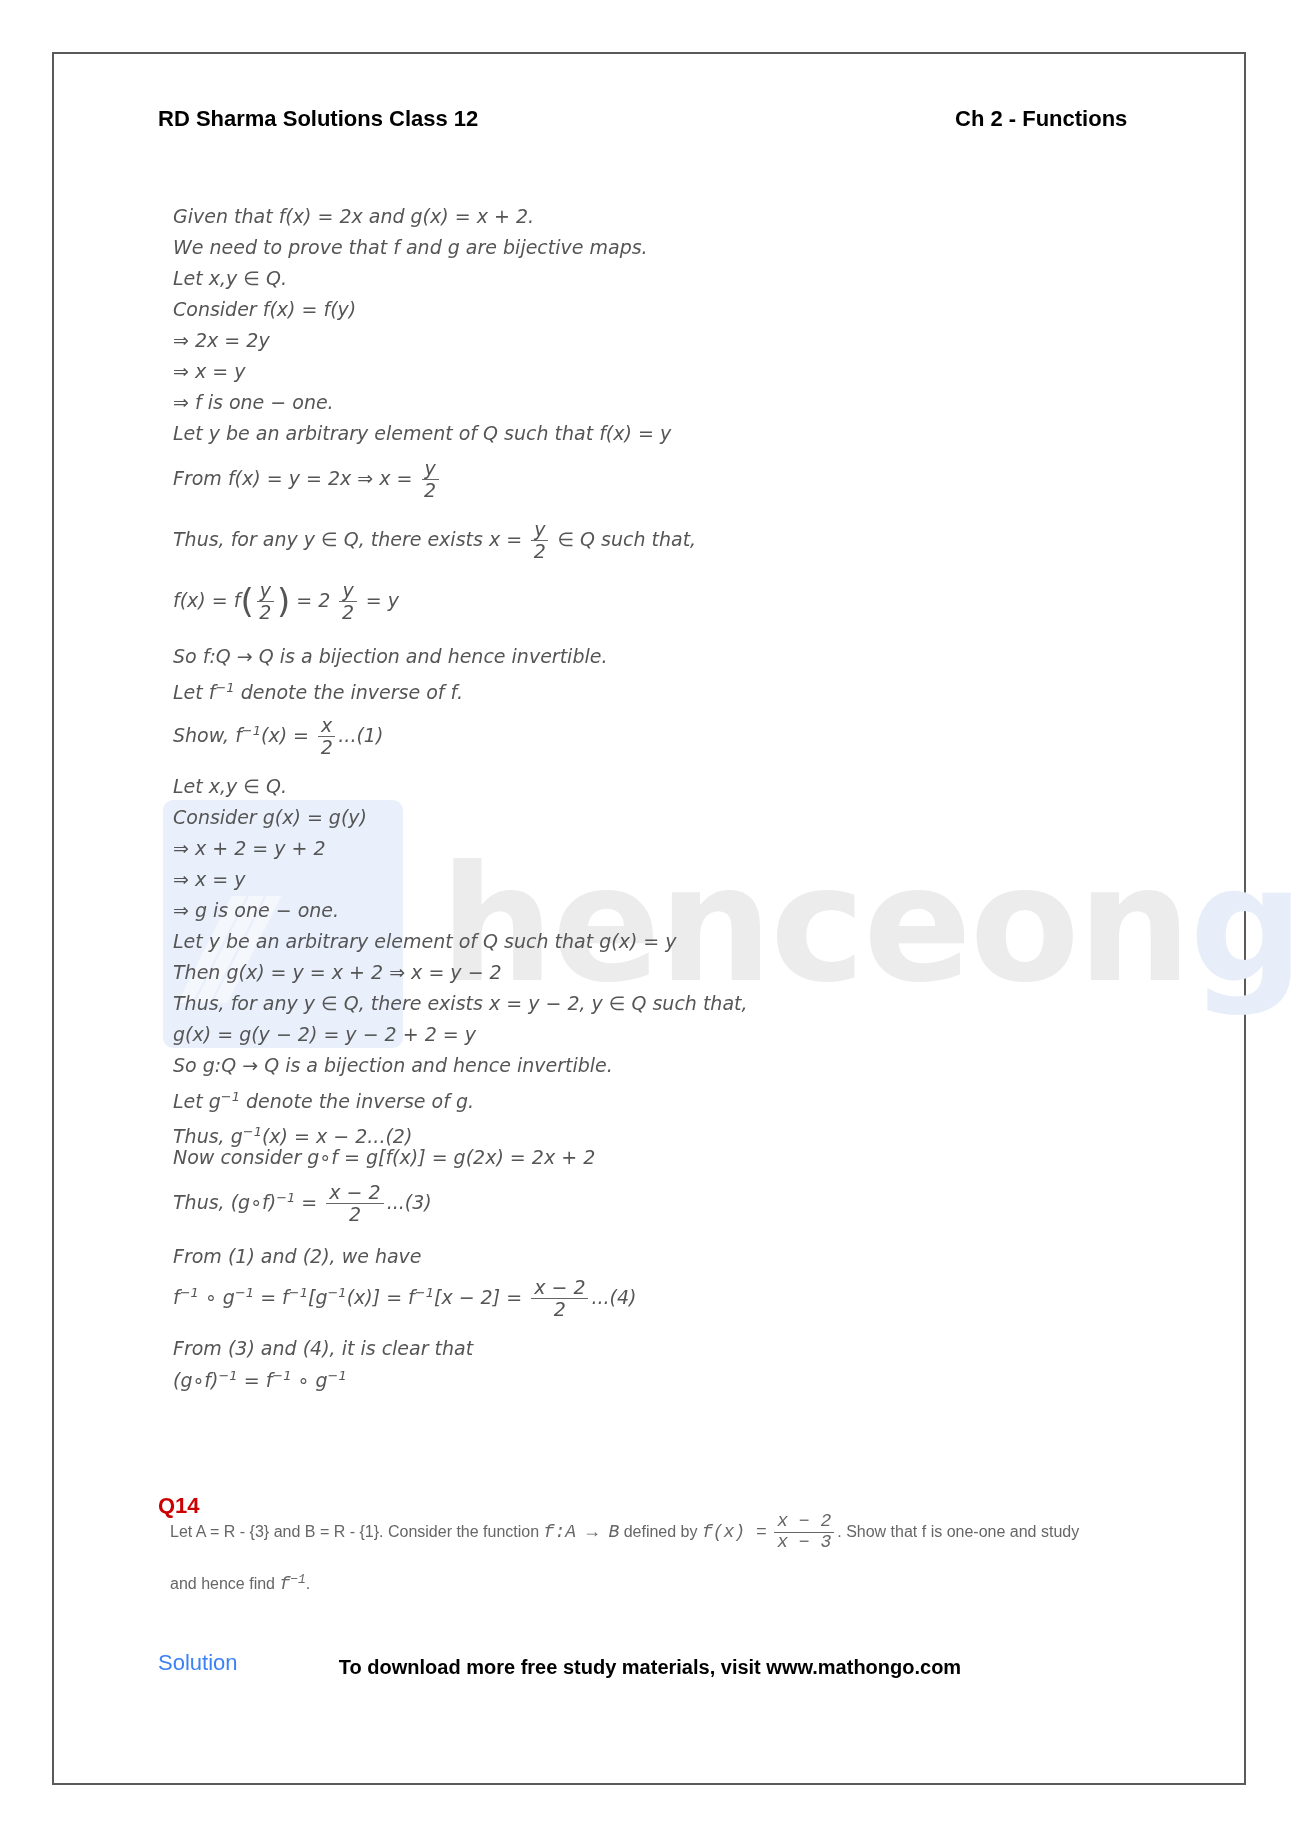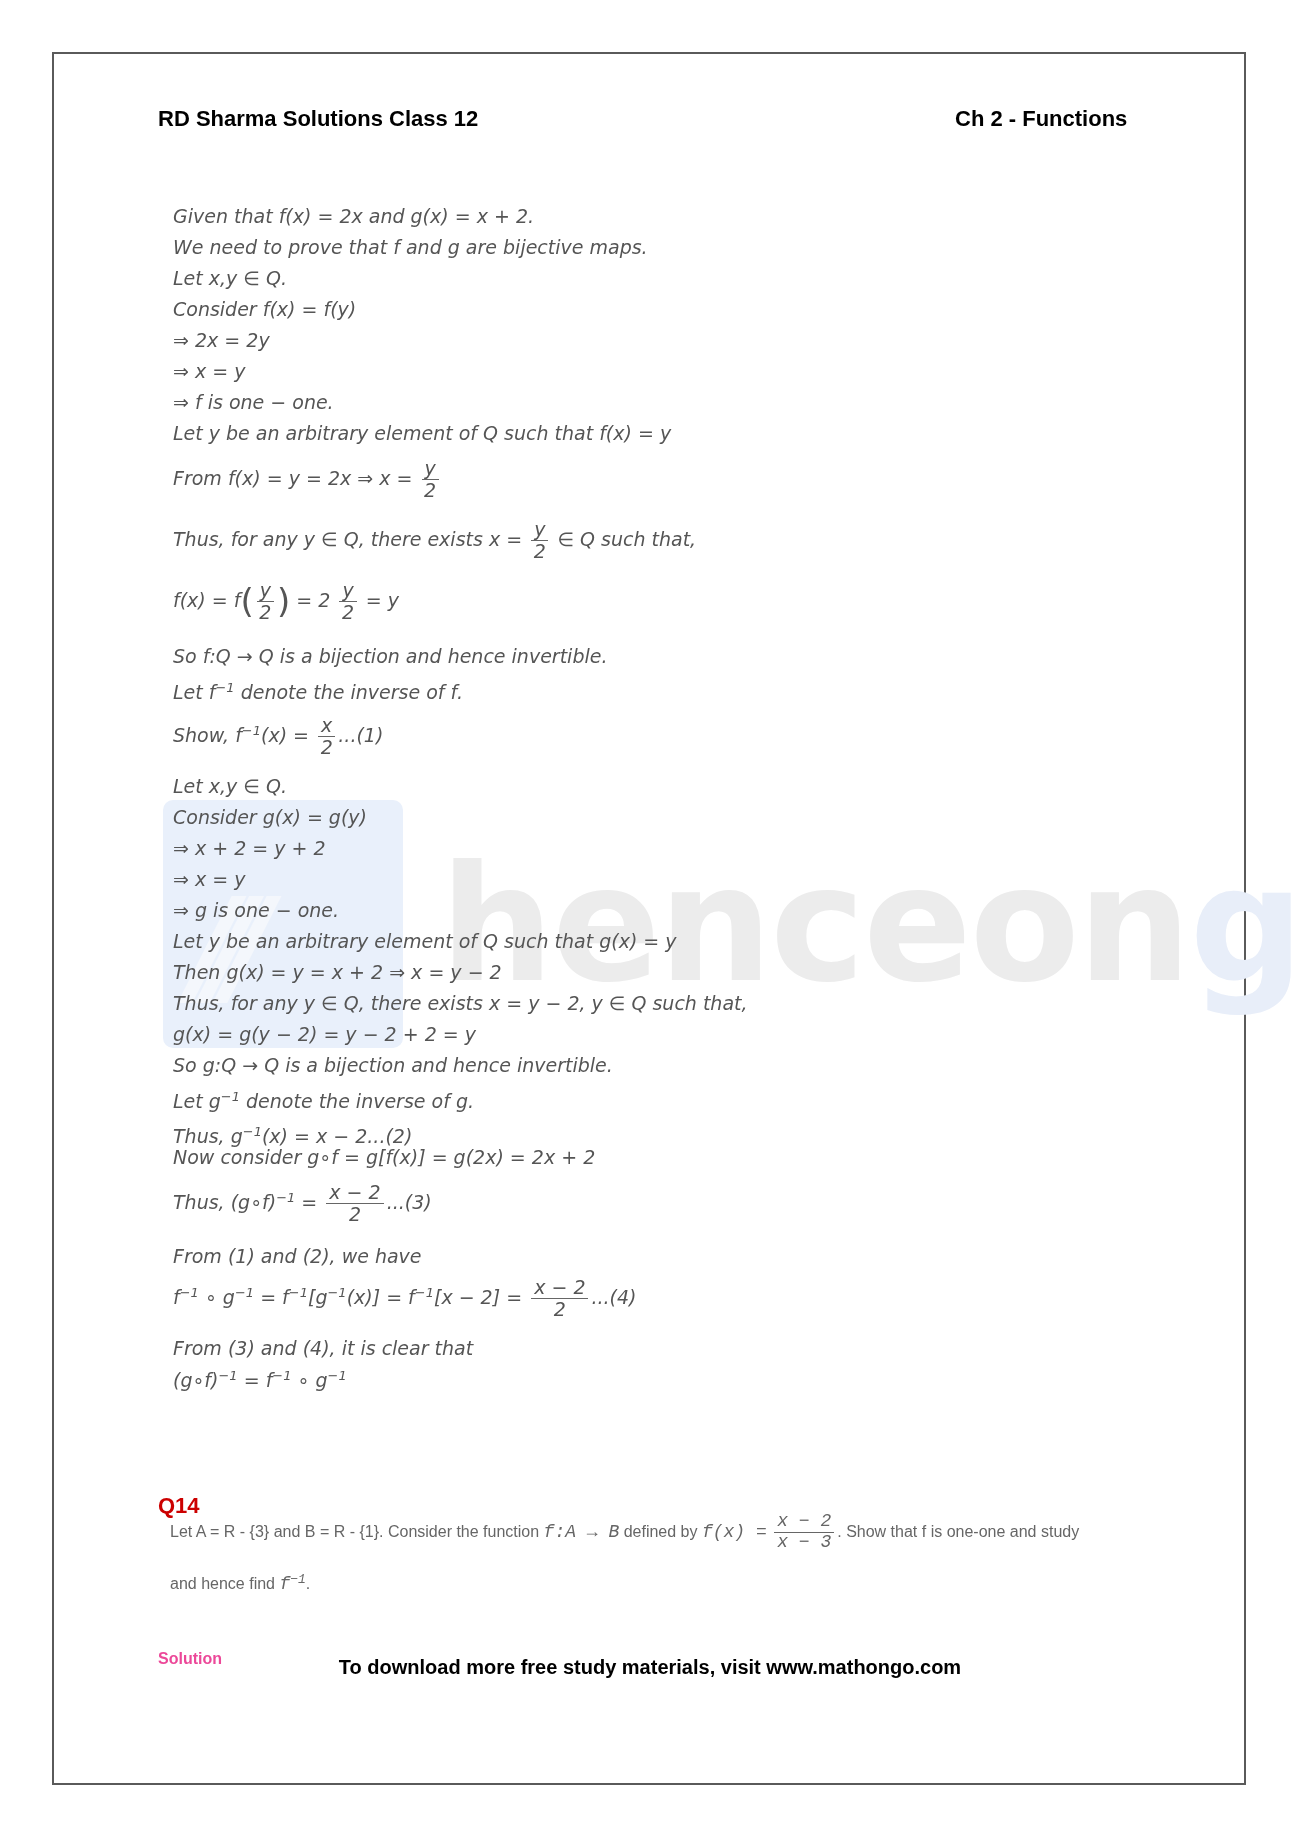--- a/index.html
+++ b/index.html
@@ -27,21 +27,21 @@
     .frac { display: inline-block; vertical-align: middle; text-align: center; margin: 0 3px;
             font-style: italic; }
     .frac .num { display: block; border-bottom: 1px solid #666; padding: 0 3px; line-height: 1.1; }
     .frac .den { display: block; line-height: 1.1; }
     sup { font-size: 13px; }
 
     .q-label { position: absolute; left: 158px; top: 1445px; color: #cc0000; font-weight: bold; font-size: 22px; margin-top: 48px; }
     .q-text { position: absolute; left: 170px; font-size: 16px; color: #666;
               font-family: "Liberation Sans", sans-serif; white-space: nowrap; }
     .q-text .m { font-family: Liberation Mono, monospace; font-style: italic; font-size: 18px; }
-    .sol-label { position: absolute; left: 158px; top: 1650px; color: #ec4899; font-weight: bold; font-size: 16px; }
+    .sol-label { position: absolute; left: 158px; top: 1650px; color: #3b82f6; font-weight: normal; font-size: 22px; }
     .footer { position: absolute; left: 0; width: 1300px; top: 1656px; text-align: center;
               font-weight: bold; font-size: 20px; }
   </style>
 </head>
 <body>
 
 <div class="page-border"></div>
 
 <div class="hdr hdr-left">RD Sharma Solutions Class 12</div>
 <div class="hdr hdr-right">Ch 2 - Functions</div>

